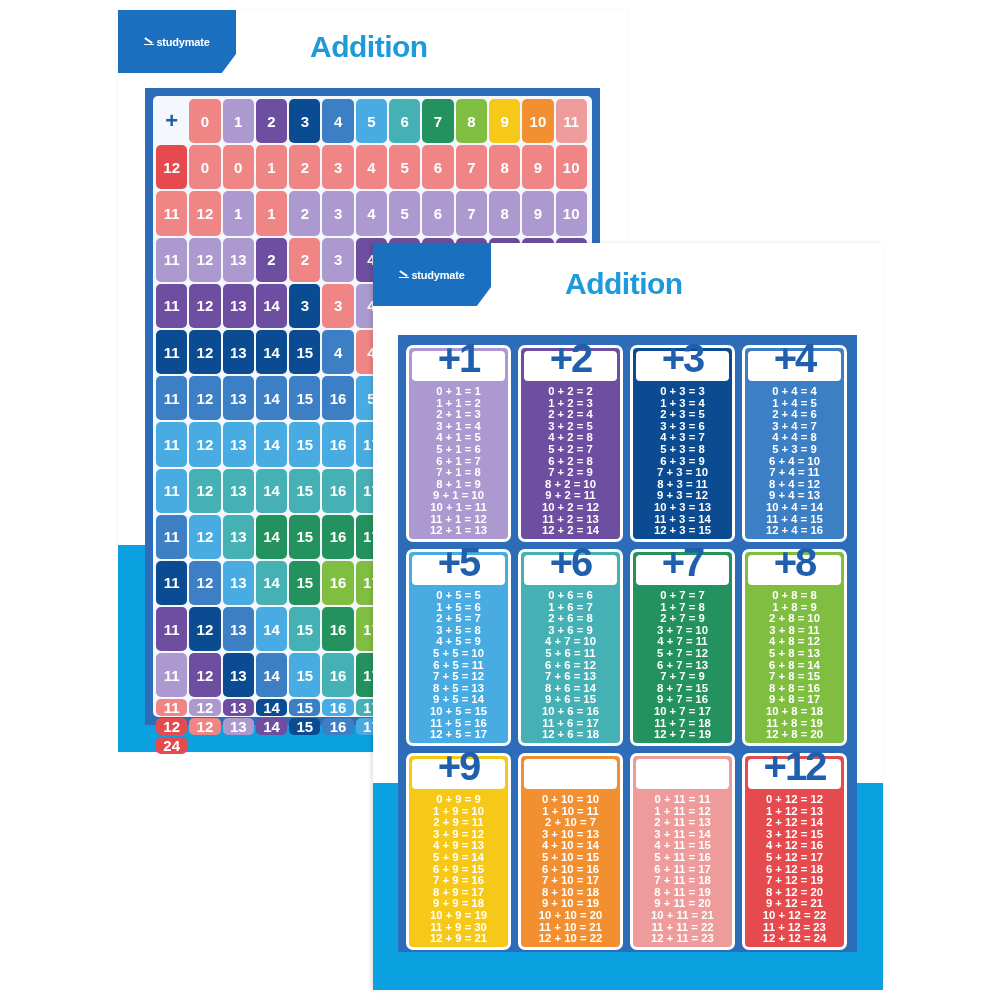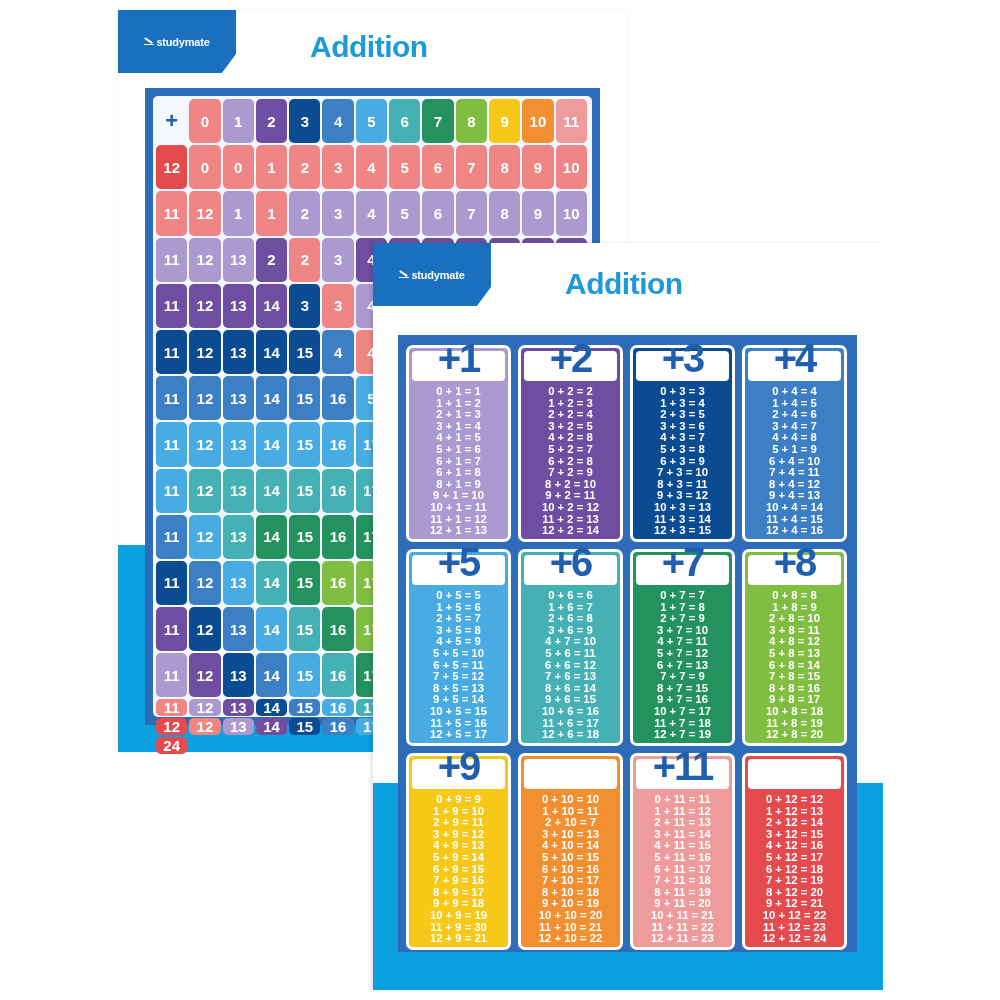--- a/index.html
+++ b/index.html
@@ -275,21 +275,21 @@
           <div class="card-head"></div>
           <div class="card-label">+1</div>
           <div class="card-eqs">
             <div>0 + 1 = 1</div>
             <div>1 + 1 = 2</div>
             <div>2 + 1 = 3</div>
             <div>3 + 1 = 4</div>
             <div>4 + 1 = 5</div>
             <div>5 + 1 = 6</div>
             <div>6 + 1 = 7</div>
-            <div>6 + 1 = 8</div>
+            <div>7 + 1 = 8</div>
             <div>8 + 1 = 9</div>
             <div>9 + 1 = 10</div>
             <div>10 + 1 = 11</div>
             <div>11 + 1 = 12</div>
             <div>12 + 1 = 13</div>
           </div>
         </div>
         <div class="card" style="background: rgb(109, 78, 160);">
           <div class="card-head"></div>
           <div class="card-label">+2</div>
@@ -330,21 +330,21 @@
         </div>
         <div class="card" style="background: rgb(61, 127, 196);">
           <div class="card-head"></div>
           <div class="card-label">+4</div>
           <div class="card-eqs">
             <div>0 + 4 = 4</div>
             <div>1 + 4 = 5</div>
             <div>2 + 4 = 6</div>
             <div>3 + 4 = 7</div>
             <div>4 + 4 = 8</div>
-            <div>5 + 1 = 9</div>
+            <div>5 + 3 = 9</div>
             <div>6 + 4 = 10</div>
             <div>7 + 4 = 11</div>
             <div>8 + 4 = 12</div>
             <div>9 + 4 = 13</div>
             <div>10 + 4 = 14</div>
             <div>11 + 4 = 15</div>
             <div>12 + 4 = 16</div>
           </div>
         </div>
         <div class="card" style="background: rgb(72, 172, 226);">
@@ -455,39 +455,39 @@
             <div>7 + 10 = 17</div>
             <div>8 + 10 = 18</div>
             <div>9 + 10 = 19</div>
             <div>10 + 10 = 20</div>
             <div>11 + 10 = 21</div>
             <div>12 + 10 = 22</div>
           </div>
         </div>
         <div class="card" style="background: rgb(238, 155, 155);">
           <div class="card-head"></div>
-          <div class="card-label">+11</div>
           <div class="card-eqs">
             <div>0 + 11 = 11</div>
             <div>1 + 11 = 12</div>
             <div>2 + 11 = 13</div>
             <div>3 + 11 = 14</div>
             <div>4 + 11 = 15</div>
             <div>5 + 11 = 16</div>
             <div>6 + 11 = 17</div>
             <div>7 + 11 = 18</div>
             <div>8 + 11 = 19</div>
             <div>9 + 11 = 20</div>
             <div>10 + 11 = 21</div>
             <div>11 + 11 = 22</div>
             <div>12 + 11 = 23</div>
           </div>
         </div>
         <div class="card" style="background: rgb(229, 74, 78);">
           <div class="card-head"></div>
+          <div class="card-label">+12</div>
           <div class="card-eqs">
             <div>0 + 12 = 12</div>
             <div>1 + 12 = 13</div>
             <div>2 + 12 = 14</div>
             <div>3 + 12 = 15</div>
             <div>4 + 12 = 16</div>
             <div>5 + 12 = 17</div>
             <div>6 + 12 = 18</div>
             <div>7 + 12 = 19</div>
             <div>8 + 12 = 20</div>

